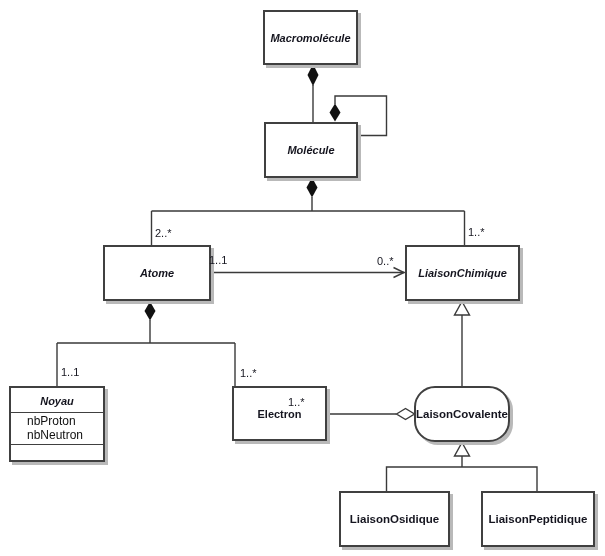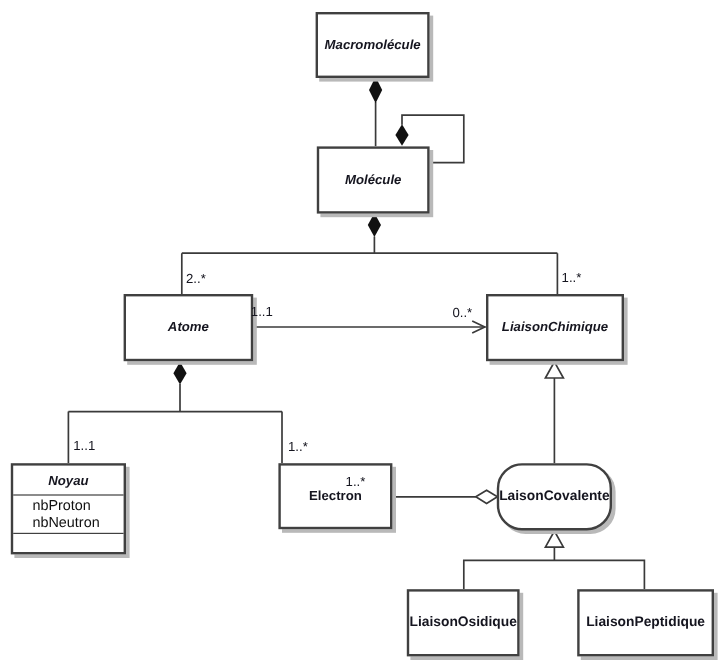--- a/index.html
+++ b/index.html
@@ -90,21 +90,21 @@
   </div>
 
   <div class="cls" style="left:188px;top:386px;width:95px;height:55px;margin-left:44px;">
     <span class="name">Electron</span>
   </div>
 
   <div class="cls" style="left:414px;top:386px;width:96px;height:56px;border-radius:21px;">
     <span class="name" style="font-size:11.5px;">LaisonCovalente</span>
   </div>
 
-  <div class="cls" style="left:339px;top:491px;width:94px;height:56px;">
+  <div class="cls" style="left:339px;top:491px;width:111px;height:56px;">
     <span class="name" style="font-size:11.5px;">LiaisonOsidique</span>
   </div>
 
   <div class="cls" style="left:481px;top:491px;width:114px;height:56px;">
     <span class="name" style="font-size:11.5px;">LiaisonPeptidique</span>
   </div>
 
   <span class="mult" style="left:155px;top:228px;">2..*</span>
   <span class="mult" style="left:468px;top:227px;">1..*</span>
   <span class="mult" style="left:209px;top:255px;">1..1</span>

